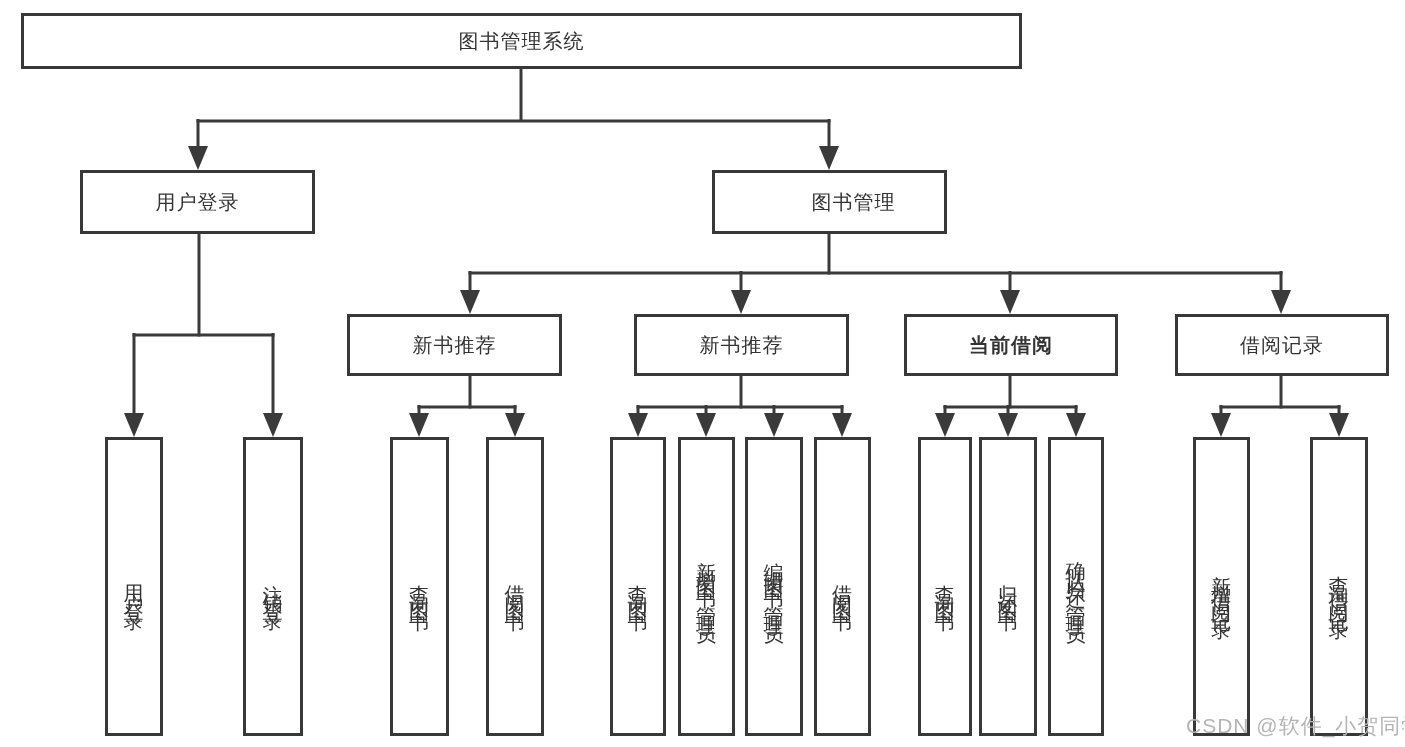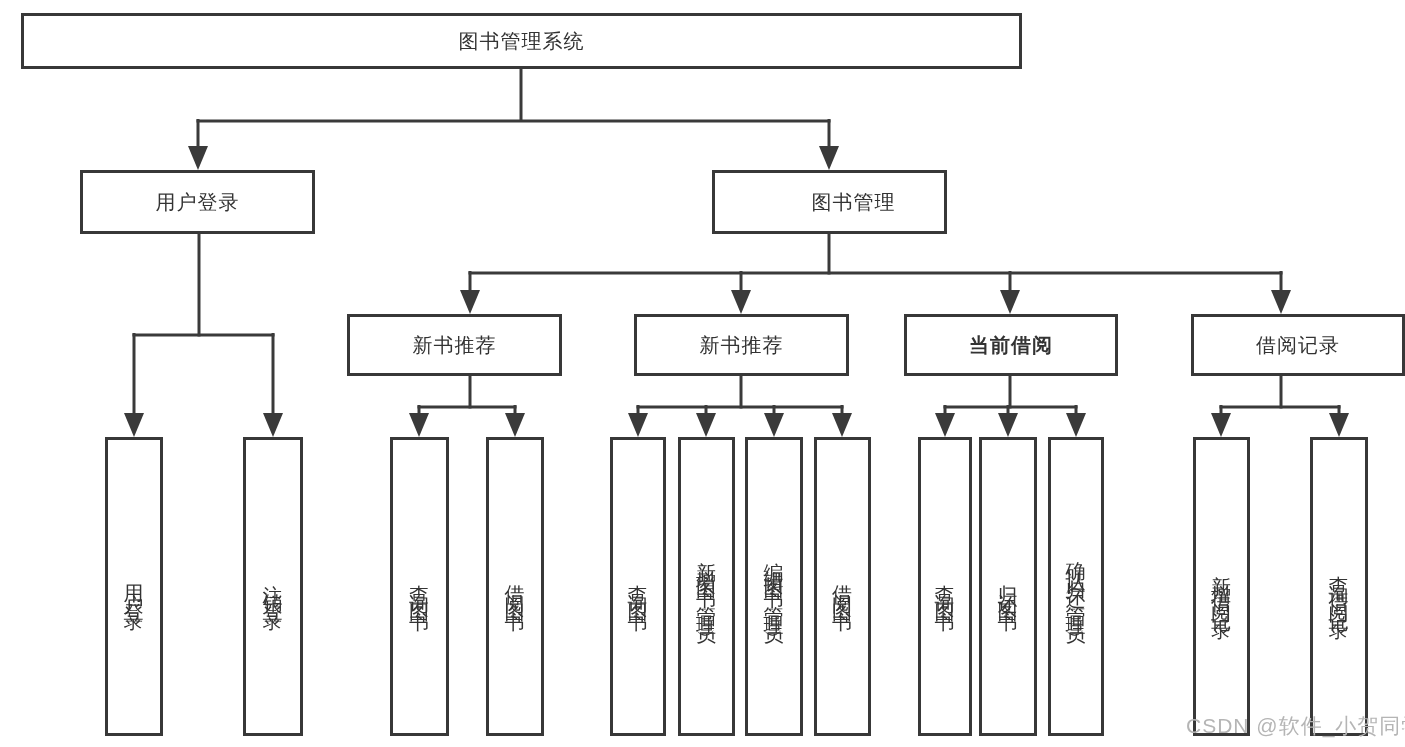--- a/index.html
+++ b/index.html
@@ -44,21 +44,21 @@
     line-height: 1;
     white-space: nowrap;
   }
   
   .n-root          { left: 21px;   top: 13px;  width: 1001px; height: 56px; }
   .n-user-login    { left: 80px;   top: 170px; width: 235px;  height: 64px; }
   .n-book-mgmt     { left: 712px;  top: 170px; width: 235px;  height: 64px; padding-left: 48px; }
   .n-new-book-rec  { left: 347px;  top: 314px; width: 215px;  height: 62px; font-family: Liberation Serif, serif; }
   .n-book-borrow   { left: 634px;  top: 314px; width: 215px;  height: 62px; }
   .n-current-borrow{ left: 904px;  top: 314px; width: 214px;  height: 62px; font-weight: bold; }
-  .n-borrow-record { left: 1175px; top: 314px; width: 214px;  height: 62px; margin-left: 16px; }
+  .n-borrow-record { left: 1175px; top: 314px; width: 214px;  height: 62px; }
   .leaf { top: 437px; height: 299px; }
   .l-1  { left: 105px;  width: 58px; }
   .l-2  { left: 243px;  width: 60px; }
   .l-3  { left: 390px;  width: 59px; }
   .l-4  { left: 486px;  width: 58px; }
   .l-5  { left: 610px;  width: 56px; }
   .l-6  { left: 678px;  width: 57px; }
   .l-7  { left: 745px;  width: 58px; }
   .l-8  { left: 814px;  width: 57px; }
   .l-9  { left: 918px;  width: 54px; }

